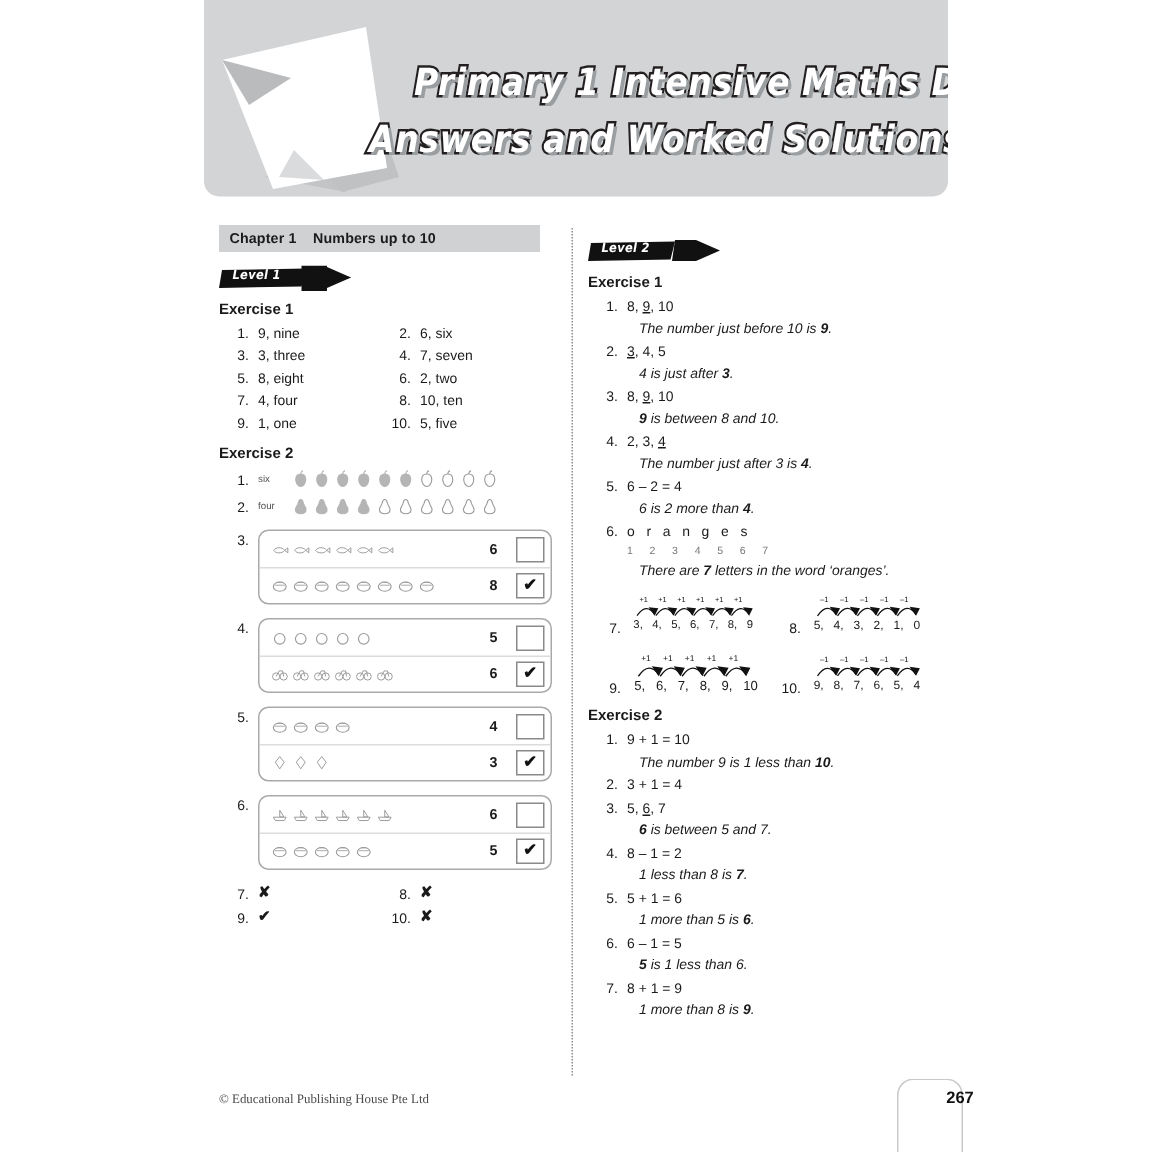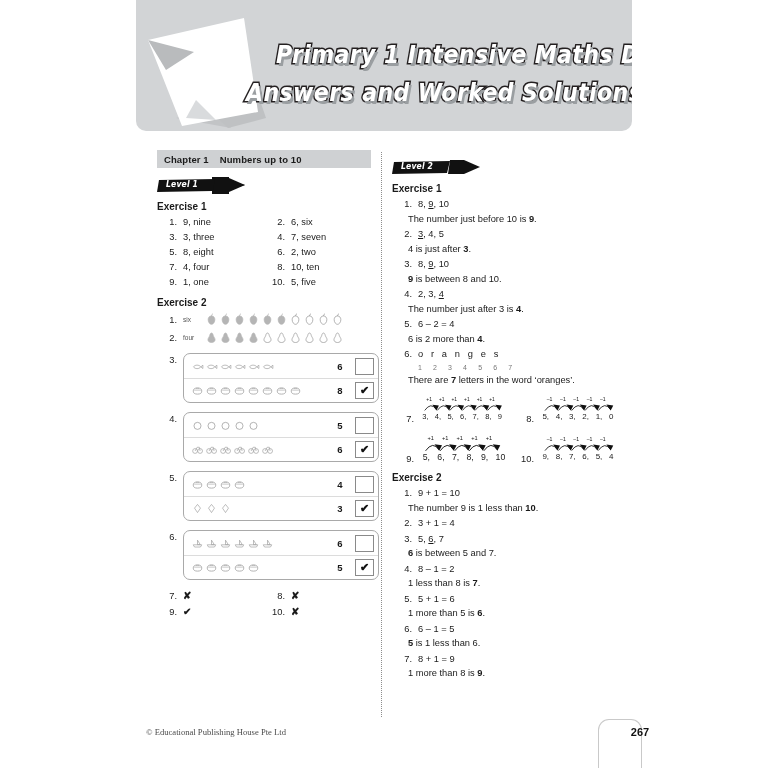--- a/index.html
+++ b/index.html
@@ -35,21 +35,21 @@
     paint-order:stroke fill;
     text-shadow:2.5px 2.5px 0 #9a9ea1;
     transform:scaleX(.88);
     transform-origin:left center;
   }
   .title-1{font-size:25px;position:absolute;left:30px;top:12px;}
   .title-2{font-size:25px;position:absolute;left:0px;top:50px;}
 
   
   .col{position:absolute;top:150px;}
-  .col-left{left:146px;width:222px;margin-left:11px;}
+  .col-left{left:146px;width:222px;}
   .col-right{left:392px;width:232px;}
   .divider{
     position:absolute;left:381px;top:152px;height:565px;
     border-left:1.6px dotted #8d8d8d;
   }
 
   
   .chapter-bar{
     background:#cfd1d3;height:18px;width:214px;
     display:flex;align-items:center;padding-left:7px;box-sizing:border-box;
@@ -103,21 +103,21 @@
   .tf-grid{display:grid;grid-template-columns:108px 108px;margin-top:8px;}
   .tf{display:flex;font-size:9.3px;line-height:16px;}
   .tf .num{width:20px;text-align:right;padding-right:6px;flex:none;}
   .tf .mark{font-weight:bold;font-size:10px;}
 
   
   .qitem{margin-bottom:1px;}
   .qline{display:flex;font-size:9.3px;line-height:14.5px;}
   .qline .num{width:20px;text-align:right;padding-right:6px;flex:none;}
   .qline .txt u{text-decoration:underline;font-weight:normal;}
-  .qsub{font-size:9.3px;line-height:14.5px;margin-left:16px;}
+  .qsub{font-size:9.3px;line-height:14.5px;margin-left:34px;font-style:italic;}
   .qsub b{font-weight:bold;}
   .spaced{letter-spacing:2.6px;font-size:9.3px;text-align:center;}
   .countrow{font-size:7px;color:#777;letter-spacing:4.6px;margin-left:26px;line-height:11px;}
 
   
   .seq-grid{display:grid;grid-template-columns:120px 112px;margin-top:4px;row-gap:6px;}
   .seq{display:flex;align-items:flex-end;font-size:9.3px;}
   .seq .num{width:22px;text-align:right;padding-right:5px;flex:none;padding-bottom:1px;}
 
   

